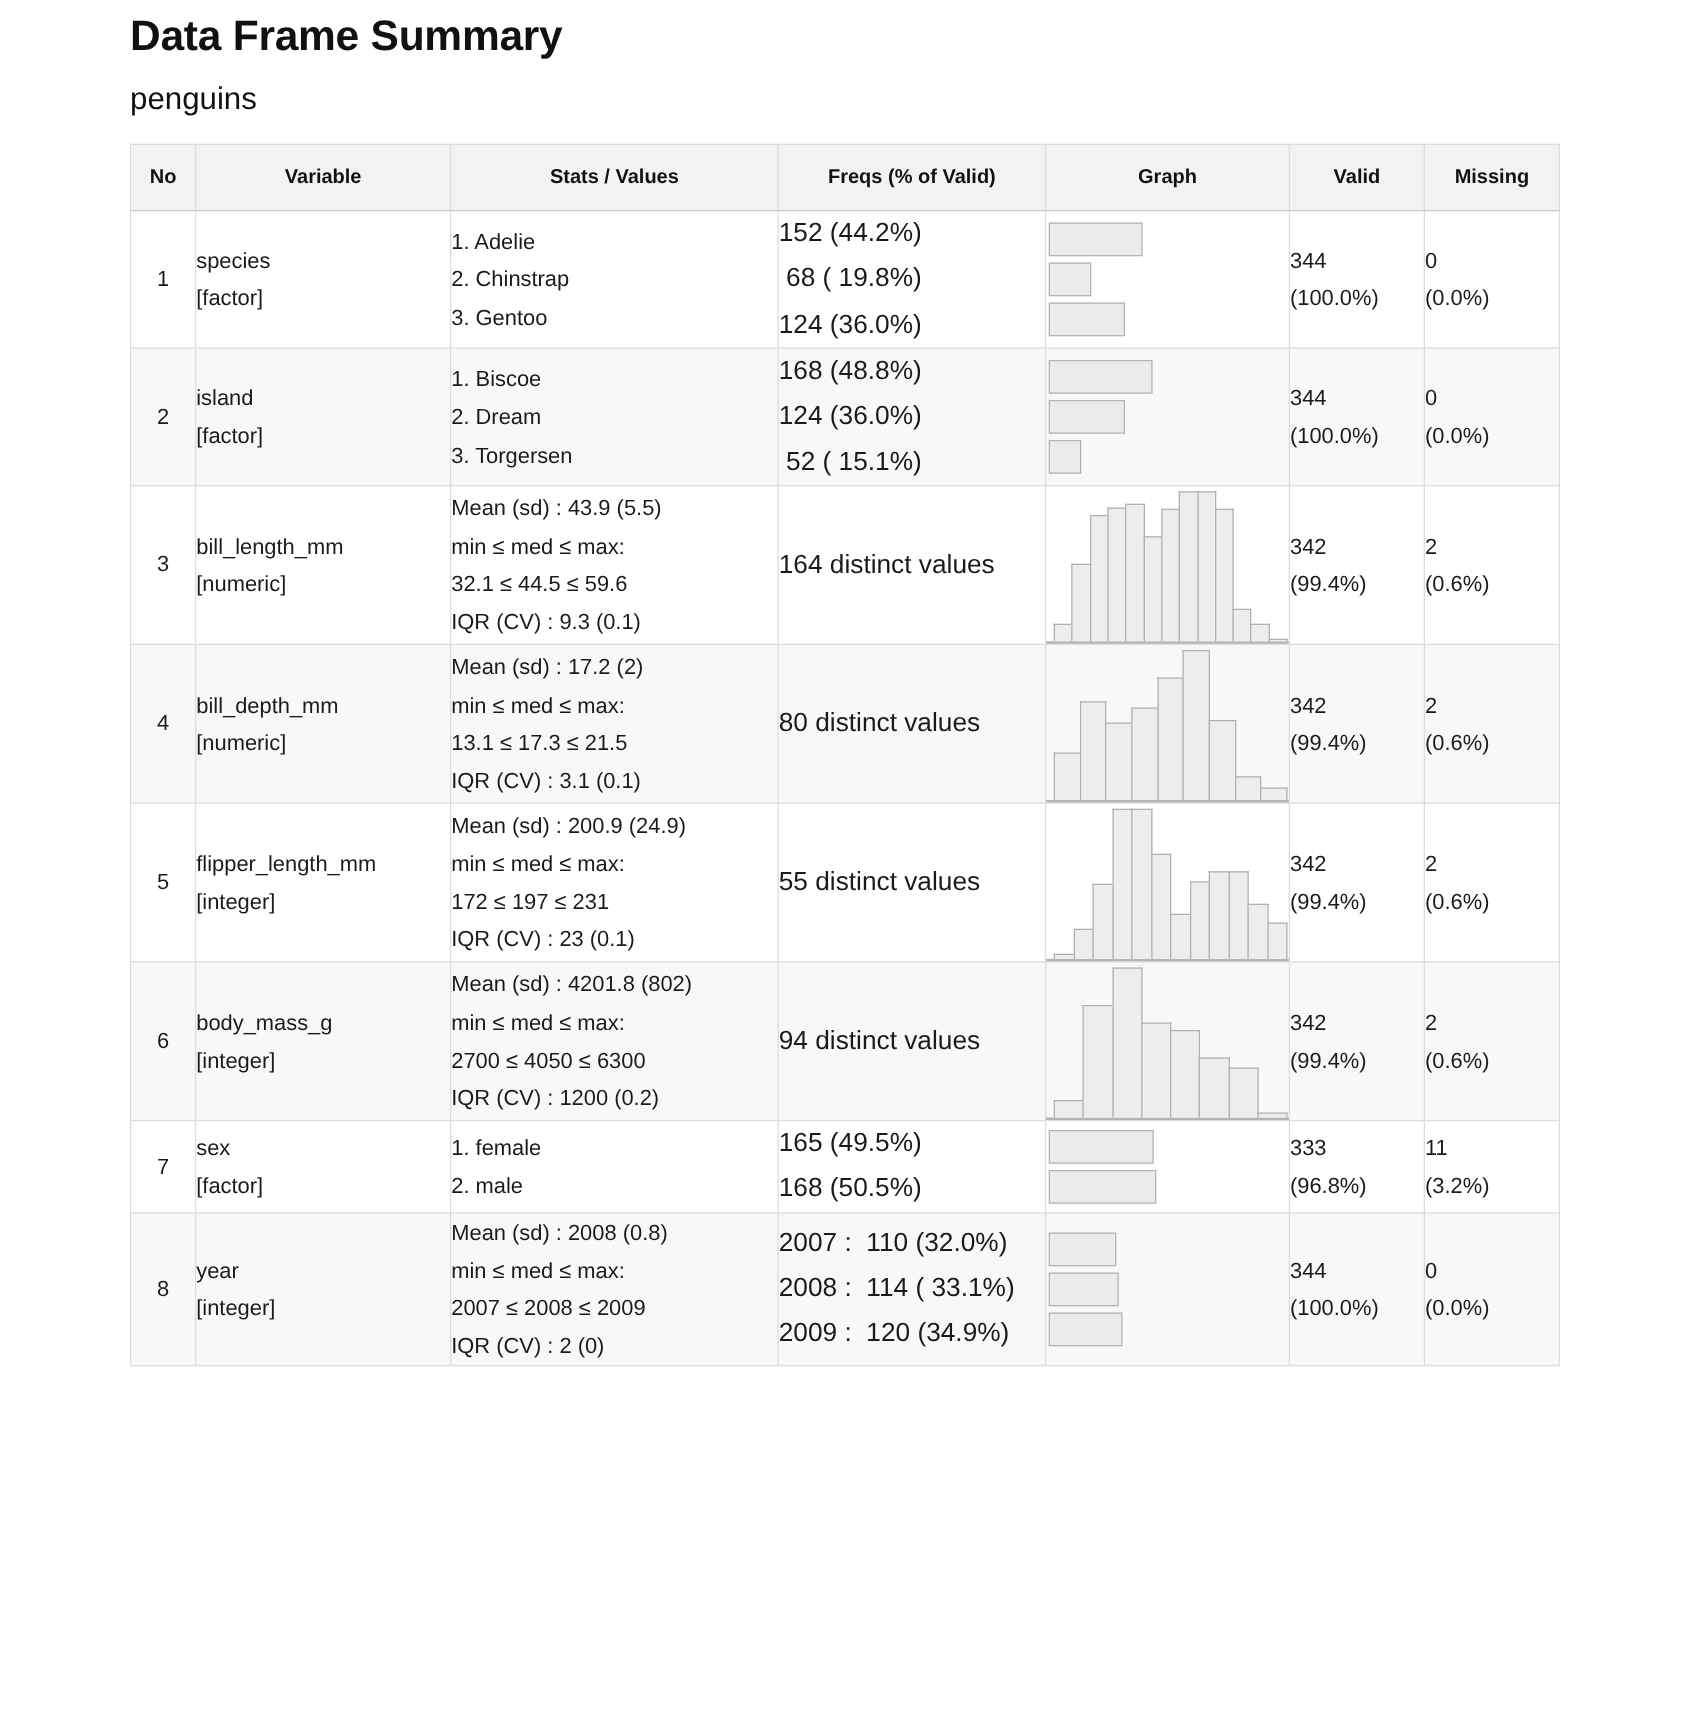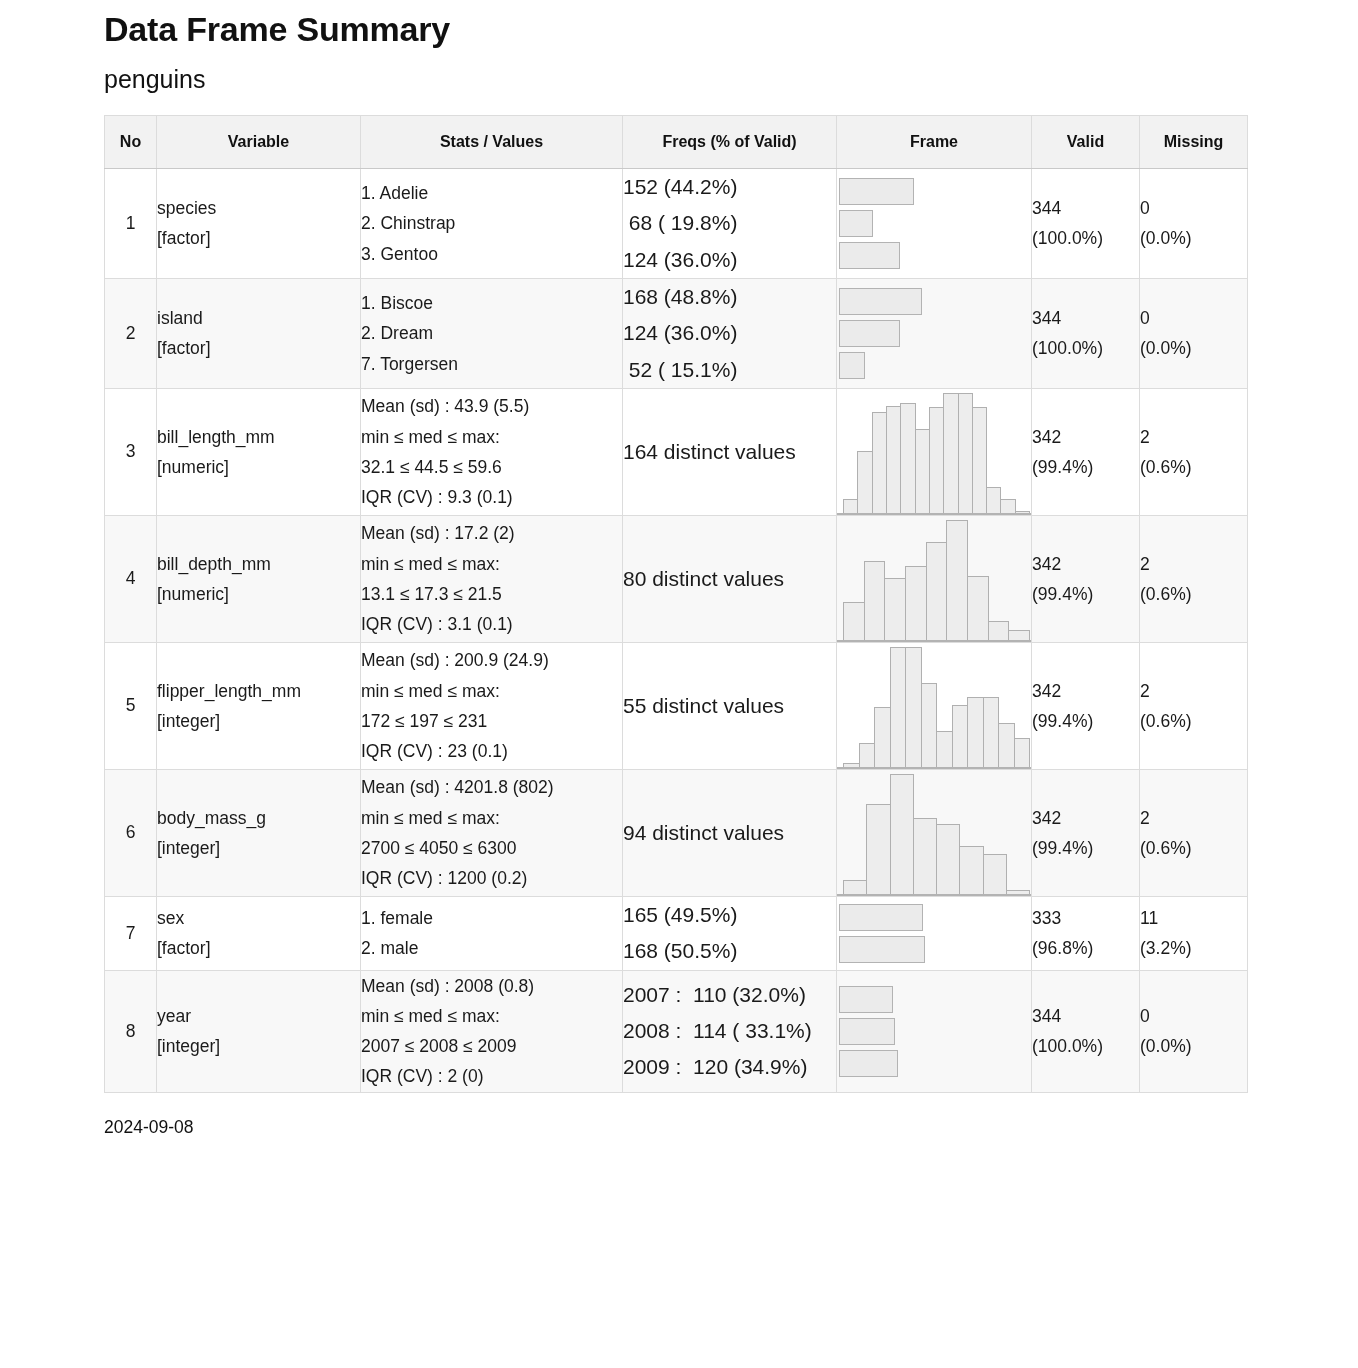--- a/index.html
+++ b/index.html
@@ -153,21 +153,21 @@
         <col class="c-graph">
         <col class="c-valid">
         <col class="c-missing">
     </colgroup>
     <thead>
       <tr>
         <th>No</th>
         <th>Variable</th>
         <th>Stats / Values</th>
         <th>Freqs (% of Valid)</th>
-        <th>Frame</th>
+        <th>Graph</th>
         <th>Valid</th>
         <th>Missing</th>
       </tr>
     </thead>
     <tbody id="tbody">
         <tr class="odd">
           <td class="no">1</td>
           <td class="var">
             <div>species</div>
             <div>[factor]</div>
@@ -195,21 +195,21 @@
           </td>
         </tr>
         <tr class="even">
           <td class="no">2</td>
           <td class="var">
             <div>island</div>
             <div>[factor]</div>
           </td>
           <td class="stats">1. Biscoe
 2. Dream
-7. Torgersen</td>
+3. Torgersen</td>
           <td class="freqs">168 (48.8%)
 124 (36.0%)
  52 ( 15.1%)</td>
           <td class="graph">
             <div class="hbars">
               <div class="hbar" style="width: 82.96px;"></div>
               <div class="hbar" style="width: 61.2px;"></div>
               <div class="hbar" style="width: 25.67px;"></div>
             </div>
           </td>
@@ -411,16 +411,15 @@
           </td>
           <td class="missing">
             <span class="num2">0</span>
             <span class="num2">(0.0%)</span>
           </td>
         </tr>
       </tbody>
   </table>
 
   <div class="footer">
-    <div>2024-09-08</div>
   </div>
 
 </div>
 
 </body></html>

